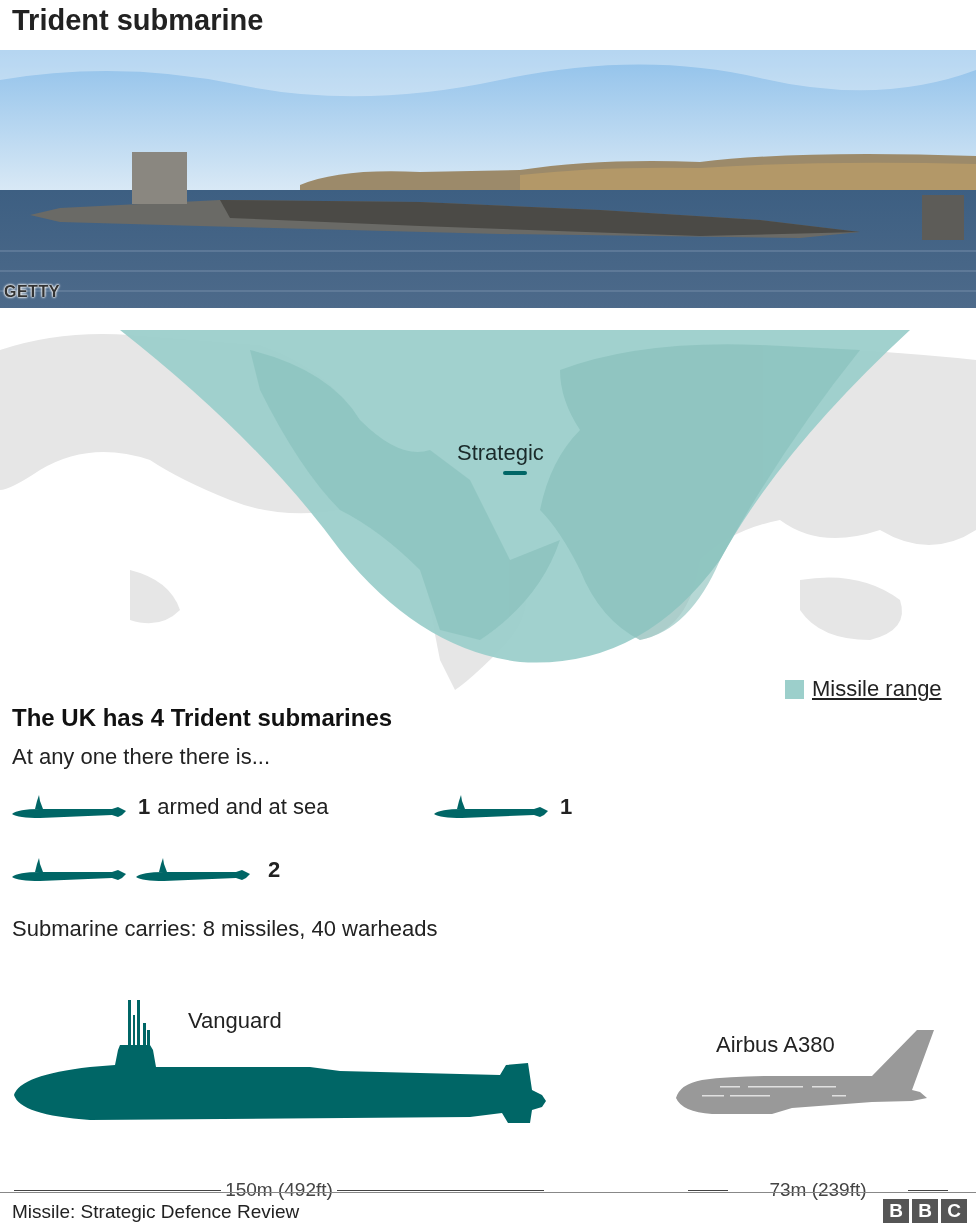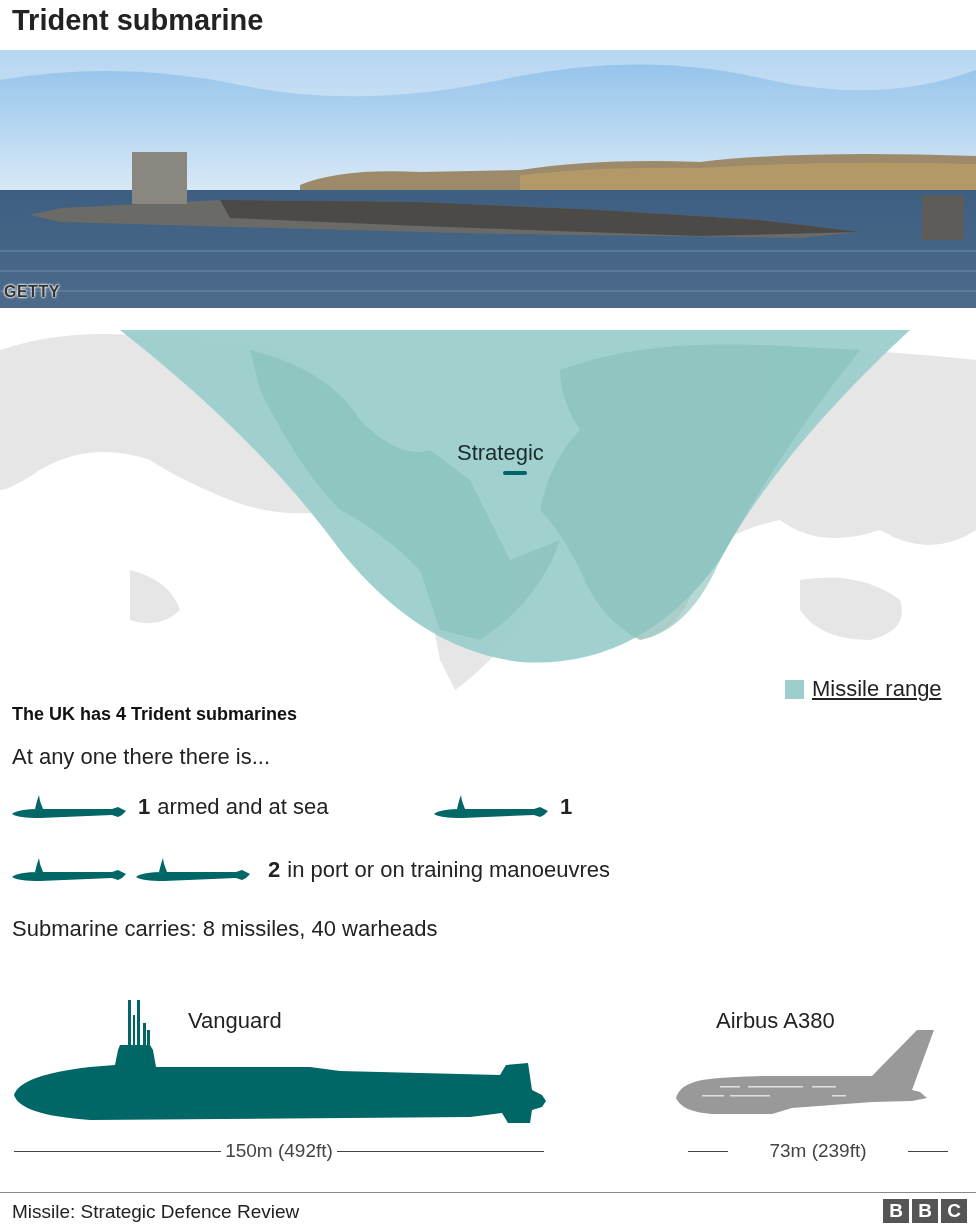--- a/index.html
+++ b/index.html
@@ -5,28 +5,28 @@
   * { box-sizing: border-box; margin: 0; padding: 0; }
   body { width: 976px; height: 1229px; background: #fff; font-family: "Liberation Sans", sans-serif; color: #222; position: relative; overflow: hidden; }
   .abs { position: absolute; }
   .title { left: 12px; top: 4px; font-size: 29px; font-weight: bold; color: #222; }
   .photo { left: 0; top: 50px; width: 976px; height: 258px; overflow: hidden; }
   .credit { left: 4px; top: 283px; font-size: 16px; font-weight: bold; color: #333; text-shadow: 0 0 2px #fff, 0 0 2px #fff, 0 0 3px #fff; letter-spacing: 0.5px; }
   .map { left: 0; top: 330px; width: 976px; height: 370px; }
   .map-label { left: 457px; top: 440px; font-size: 22px; color: #1a2a2a; }
   .legend { left: 785px; top: 676px; display: flex; align-items: center; gap: 8px; font-size: 22px; color: #222; text-decoration: underline; }
   .legend-swatch { width: 19px; height: 19px; }
-  .h2 { left: 12px; top: 704px; font-size: 18px; font-weight: bold; color: #111; }
+  .h2 { left: 12px; top: 704px; font-size: 24px; font-weight: bold; color: #111; }
   .sub { left: 12px; top: 744px; font-size: 22px; color: #222; }
   .row { display: flex; align-items: center; font-size: 22px; color: #222; }
   .row b { margin-right: 7px; }
   .fleet-icon { display: inline-block; }
   .carries { left: 12px; top: 916px; font-size: 22px; color: #222; }
   .craft-label { font-size: 22px; color: #222; }
-  .dim { display: flex; align-items: center; font-size: 19px; color: #444; }
+  .dim { display: flex; align-items: center; font-size: 19px; color: #444; margin-top: 39px; }
   .dim .line { height: 1px; background: #444; }
   .dim span { padding: 0 4px; }
   .footer-rule { left: 0; top: 1192px; width: 976px; height: 1px; background: #888; }
   .source { left: 12px; top: 1201px; font-size: 19px; color: #222; }
   .bbc { left: 883px; top: 1199px; display: flex; gap: 3px; }
   .bbc div { width: 26px; height: 24px; background: #555; color: #fff; font-weight: bold; font-size: 19px; display: flex; align-items: center; justify-content: center; }
 </style>
 </head>
 <body>
 
@@ -108,41 +108,40 @@
 <div class="abs row" style="left:10px; top:855px;">
   <svg class="fleet-icon" width="118" height="30" viewBox="0 0 118 30" style="margin-right:6px">
     <path d="M2 22 Q8 17 30 17 L102 17 L108 15 L112 17 L116 19 L112 23 L108 25 L102 23 L30 26 Q8 26 2 22Z" fill="#006666"></path>
     <path d="M25 17 L27 9 L29 3 L30 9 L33 17Z" fill="#006666"></path>
   </svg>
   <svg class="fleet-icon" width="118" height="30" viewBox="0 0 118 30" style="margin-right:16px">
     <path d="M2 22 Q8 17 30 17 L102 17 L108 15 L112 17 L116 19 L112 23 L108 25 L102 23 L30 26 Q8 26 2 22Z" fill="#006666"></path>
     <path d="M25 17 L27 9 L29 3 L30 9 L33 17Z" fill="#006666"></path>
   </svg>
   <b>2</b>
-  <span>in port or on training manoeuvres</span>
 </div>
 
 <div class="abs carries">Submarine carries: 8 missiles, 40 warheads</div>
 
 <div class="abs craft-label" style="left:188px; top:1008px;">Vanguard</div>
 <svg class="abs" style="left:10px; top:995px;" width="540" height="135" viewBox="0 0 540 135">
   <path d="M4 100 Q10 80 80 72 L105 70 L108 55 L110 50 L140 50 L143 55 L146 72 L300 72 L330 76 L490 80 L496 70 L518 68 L522 95 L532 100 L536 106 L532 112 L522 115 L520 128 L498 128 L492 118 L460 122 L80 125 Q10 120 4 100Z" fill="#006666"></path>
   <rect x="118" y="5" width="3" height="45" fill="#006666"></rect>
   <rect x="127" y="5" width="3" height="45" fill="#006666"></rect>
   <rect x="123" y="20" width="2" height="30" fill="#006666"></rect>
   <rect x="133" y="28" width="3" height="22" fill="#006666"></rect>
   <rect x="137" y="35" width="3" height="15" fill="#006666"></rect>
 </svg>
 <div class="abs dim" style="left:14px; top:1140px; width:530px;">
   <div class="line" style="flex:1"></div>
   <span>150m (492ft)</span>
   <div class="line" style="flex:1"></div>
 </div>
 
-<div class="abs craft-label" style="left:716px; top:1008px;">Airbus A380</div>
+<div class="abs craft-label" style="left:716px; top:1032px;">Airbus A380</div>
 <svg class="abs" style="left:672px; top:1028px;" width="265" height="92" viewBox="0 0 265 92">
   <path d="M4 70 Q8 56 30 52 Q60 48 100 48 L200 48 L245 2 L262 2 L240 62 L248 64 L255 70 L240 73 L200 74 L120 80 L100 86 L40 86 Q10 84 4 70Z" fill="#999999"></path>
   <g fill="#ffffff" opacity="0.7">
     <rect x="48" y="58" width="20" height="1.5"></rect>
     <rect x="76" y="58" width="55" height="1.5"></rect>
     <rect x="140" y="58" width="24" height="1.5"></rect>
     <rect x="30" y="67" width="22" height="1.5"></rect>
     <rect x="58" y="67" width="40" height="1.5"></rect>
     <rect x="160" y="67" width="14" height="1.5"></rect>
   </g>

